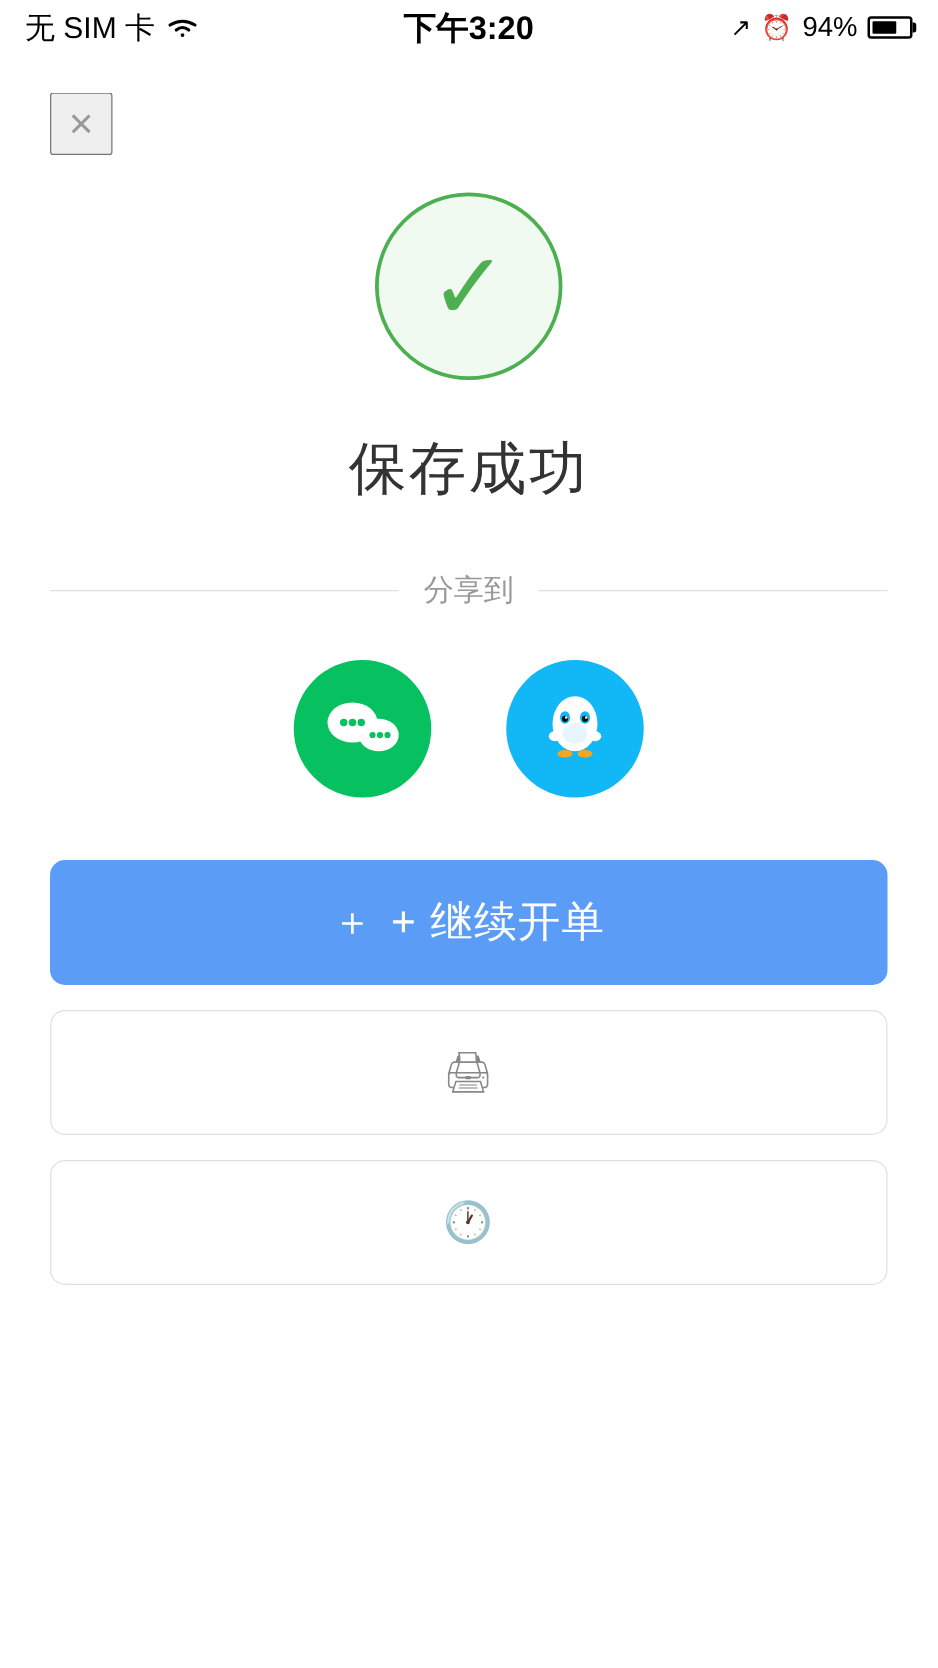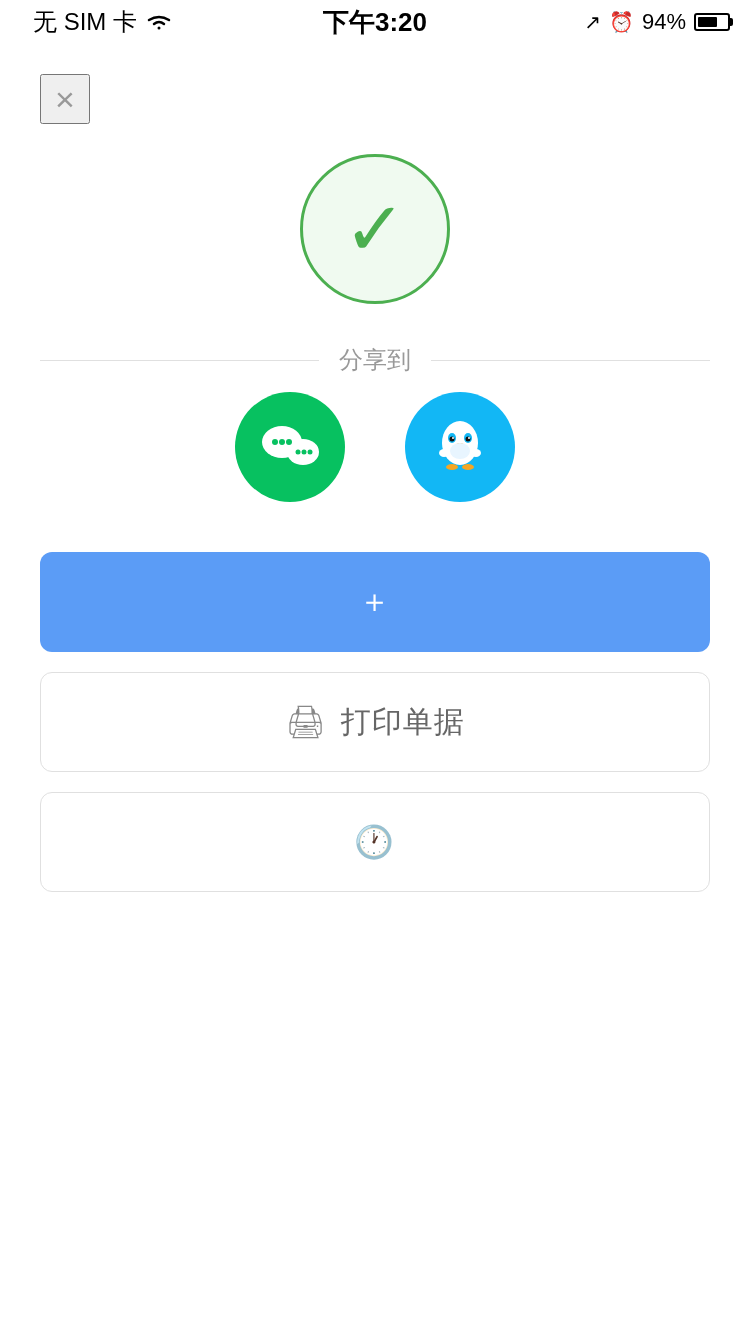--- a/index.html
+++ b/index.html
@@ -25,21 +25,20 @@
       padding: 0 20px;
       flex-shrink: 0;
     }
     .status-left {
       display: flex;
       align-items: center;
       gap: 8px;
       font-size: 24px;
       font-weight: 500;
       color: #000;
-      margin-left: 13px;
     }
     .status-center {
       font-size: 26px;
       font-weight: 600;
       color: #000;
       position: absolute;
       left: 50%;
       transform: translateX(-50%);
     }
     .status-right {
@@ -135,21 +134,21 @@
 
     
     .share-section {
       width: 100%;
       margin-bottom: 50px;
     }
     .share-divider {
       display: flex;
       align-items: center;
       gap: 20px;
-      margin-bottom: 16px;
+      margin-bottom: 40px;
     }
     .divider-line {
       flex: 1;
       height: 1px;
       background: #e0e0e0;
     }
     .share-label {
       font-size: 24px;
       color: #999999;
     }
@@ -265,20 +264,21 @@
 <div class="page-content">
 
   <button class="close-button">
     <span class="close-x">×</span>
   </button>
 
   <div class="success-circle">
     <span class="checkmark">✓</span>
   </div>
 
+  <div class="success-title">保存成功</div>
 
   <div class="share-section">
     <div class="share-divider">
       <div class="divider-line"></div>
       <span class="share-label">分享到</span>
       <div class="divider-line"></div>
     </div>
     <div class="share-icons">
 
       <div class="wechat-icon">
@@ -319,23 +319,23 @@
           <ellipse cx="46" cy="38" rx="5" ry="4" fill="white"></ellipse>
           <ellipse cx="14" cy="38" rx="5" ry="4" fill="white"></ellipse>
         </svg>
       </div>
     </div>
   </div>
 
   <div class="action-buttons">
     <button class="btn-primary">
       <span class="btn-icon">＋</span>
+      <span>+ 继续开单</span>
     </button>
     <button class="btn-secondary">
       <span class="btn-icon">🖨</span>
-      <span>打印单据</span>
     </button>
     <button class="btn-secondary">
       <span class="btn-icon">🕐</span>
     </button>
   </div>
 
 </div>
 
 </body></html>

